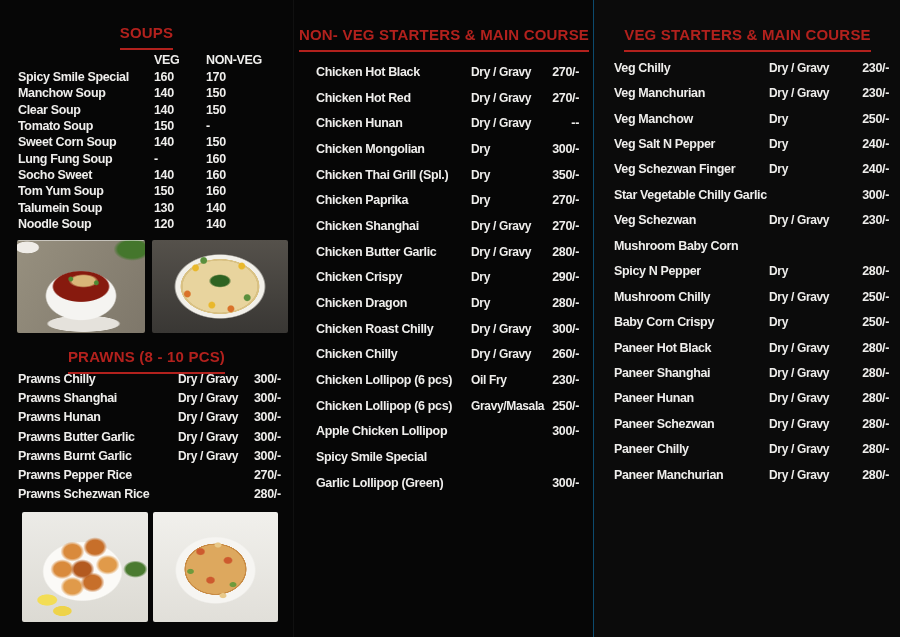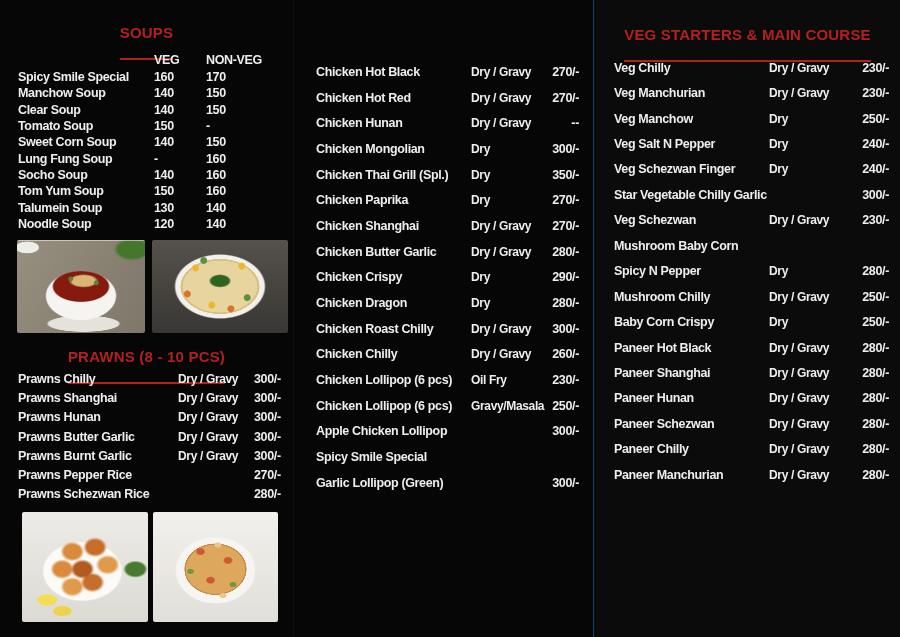--- a/index.html
+++ b/index.html
@@ -15,21 +15,21 @@
   }
   .col{position:absolute;top:0;height:637px;}
   .col-left{left:0;width:293px;}
   .col-mid{left:293px;width:300px;border-left:1px solid #101010;}
   .col-right{left:593px;width:307px;background:#0b0b0b;border-left:1px solid #0c4a6e;}
 
   .sec-title{
     position:absolute;left:0;right:0;margin:0;text-align:center;
     font-size:15px;letter-spacing:.2px;color:var(--red);
   }
-  .sec-title .u{border-bottom:2px solid var(--red);padding-bottom:17px;}
+  .sec-title .u{border-bottom:2px solid var(--red);padding-bottom:7px;}
 
   .menu-table{position:absolute;}
   .row{display:grid;align-items:center;white-space:nowrap;}
   .cell{font-size:12.5px;letter-spacing:-0.35px;}
   .c-mode{font-size:12px;}
   .c-price{text-align:right;}
 
   
   .soups-table{top:50px;left:18px;width:248px;}
   .soups-table .row{grid-template-columns:1fr 52px 60px;height:16.3px;}
@@ -167,21 +167,21 @@
           <span class="cell c-name">Sweet Corn Soup</span>
           <span class="cell c-veg">140</span>
           <span class="cell c-nonveg">150</span>
         </div>
         <div class="row">
           <span class="cell c-name">Lung Fung Soup</span>
           <span class="cell c-veg">-</span>
           <span class="cell c-nonveg">160</span>
         </div>
         <div class="row">
-          <span class="cell c-name">Socho Soup</span>
+          <span class="cell c-name">Socho Sweet</span>
           <span class="cell c-veg">140</span>
           <span class="cell c-nonveg">160</span>
         </div>
         <div class="row">
           <span class="cell c-name">Tom Yum Soup</span>
           <span class="cell c-veg">150</span>
           <span class="cell c-nonveg">160</span>
         </div>
         <div class="row">
           <span class="cell c-name">Talumein Soup</span>
@@ -236,20 +236,21 @@
           <span class="cell c-mode"></span>
           <span class="cell c-price">280/-</span>
         </div>
     </div>
 
     <div class="ph" id="ph-prawns"></div>
     <div class="ph" id="ph-rice"></div>
   </section>
 
   <section class="col col-mid">
+    <h2 class="sec-title" style="top:26px;"><span class="u">NON- VEG STARTERS &amp; MAIN COURSE</span></h2>
 
     <div class="menu-table mid-table">
       <div class="row">
           <span class="cell c-name">Chicken Hot Black</span>
           <span class="cell c-mode">Dry / Gravy</span>
           <span class="cell c-price">270/-</span>
         </div>
         <div class="row">
           <span class="cell c-name">Chicken Hot Red</span>
           <span class="cell c-mode">Dry / Gravy</span>

